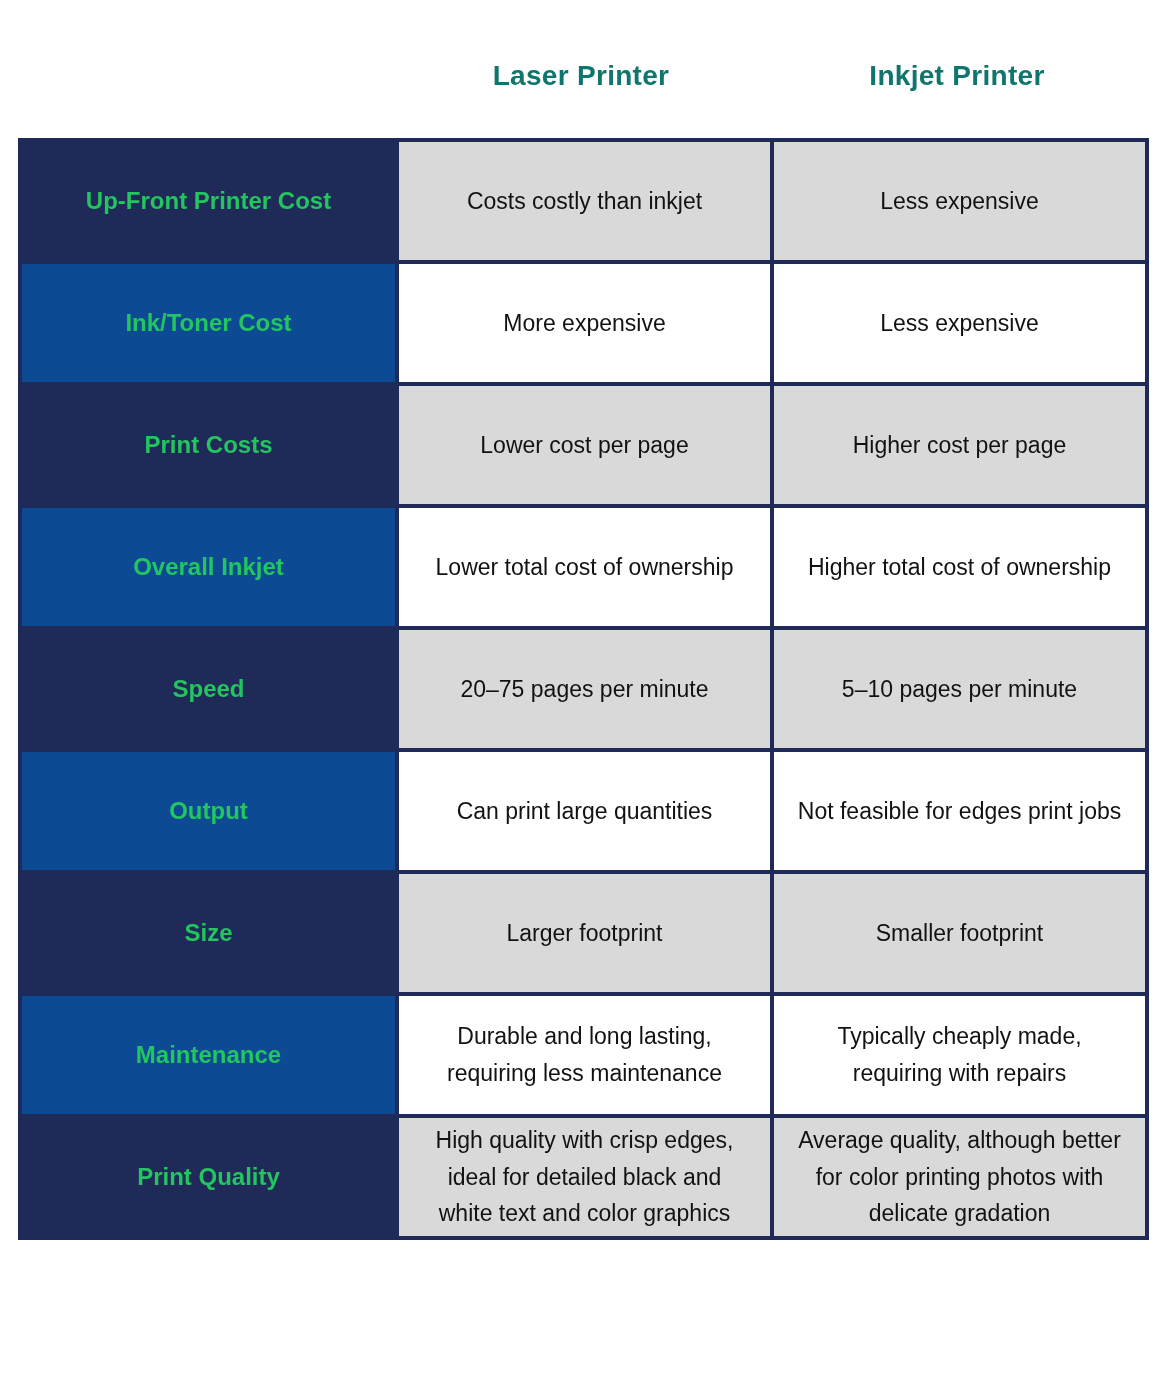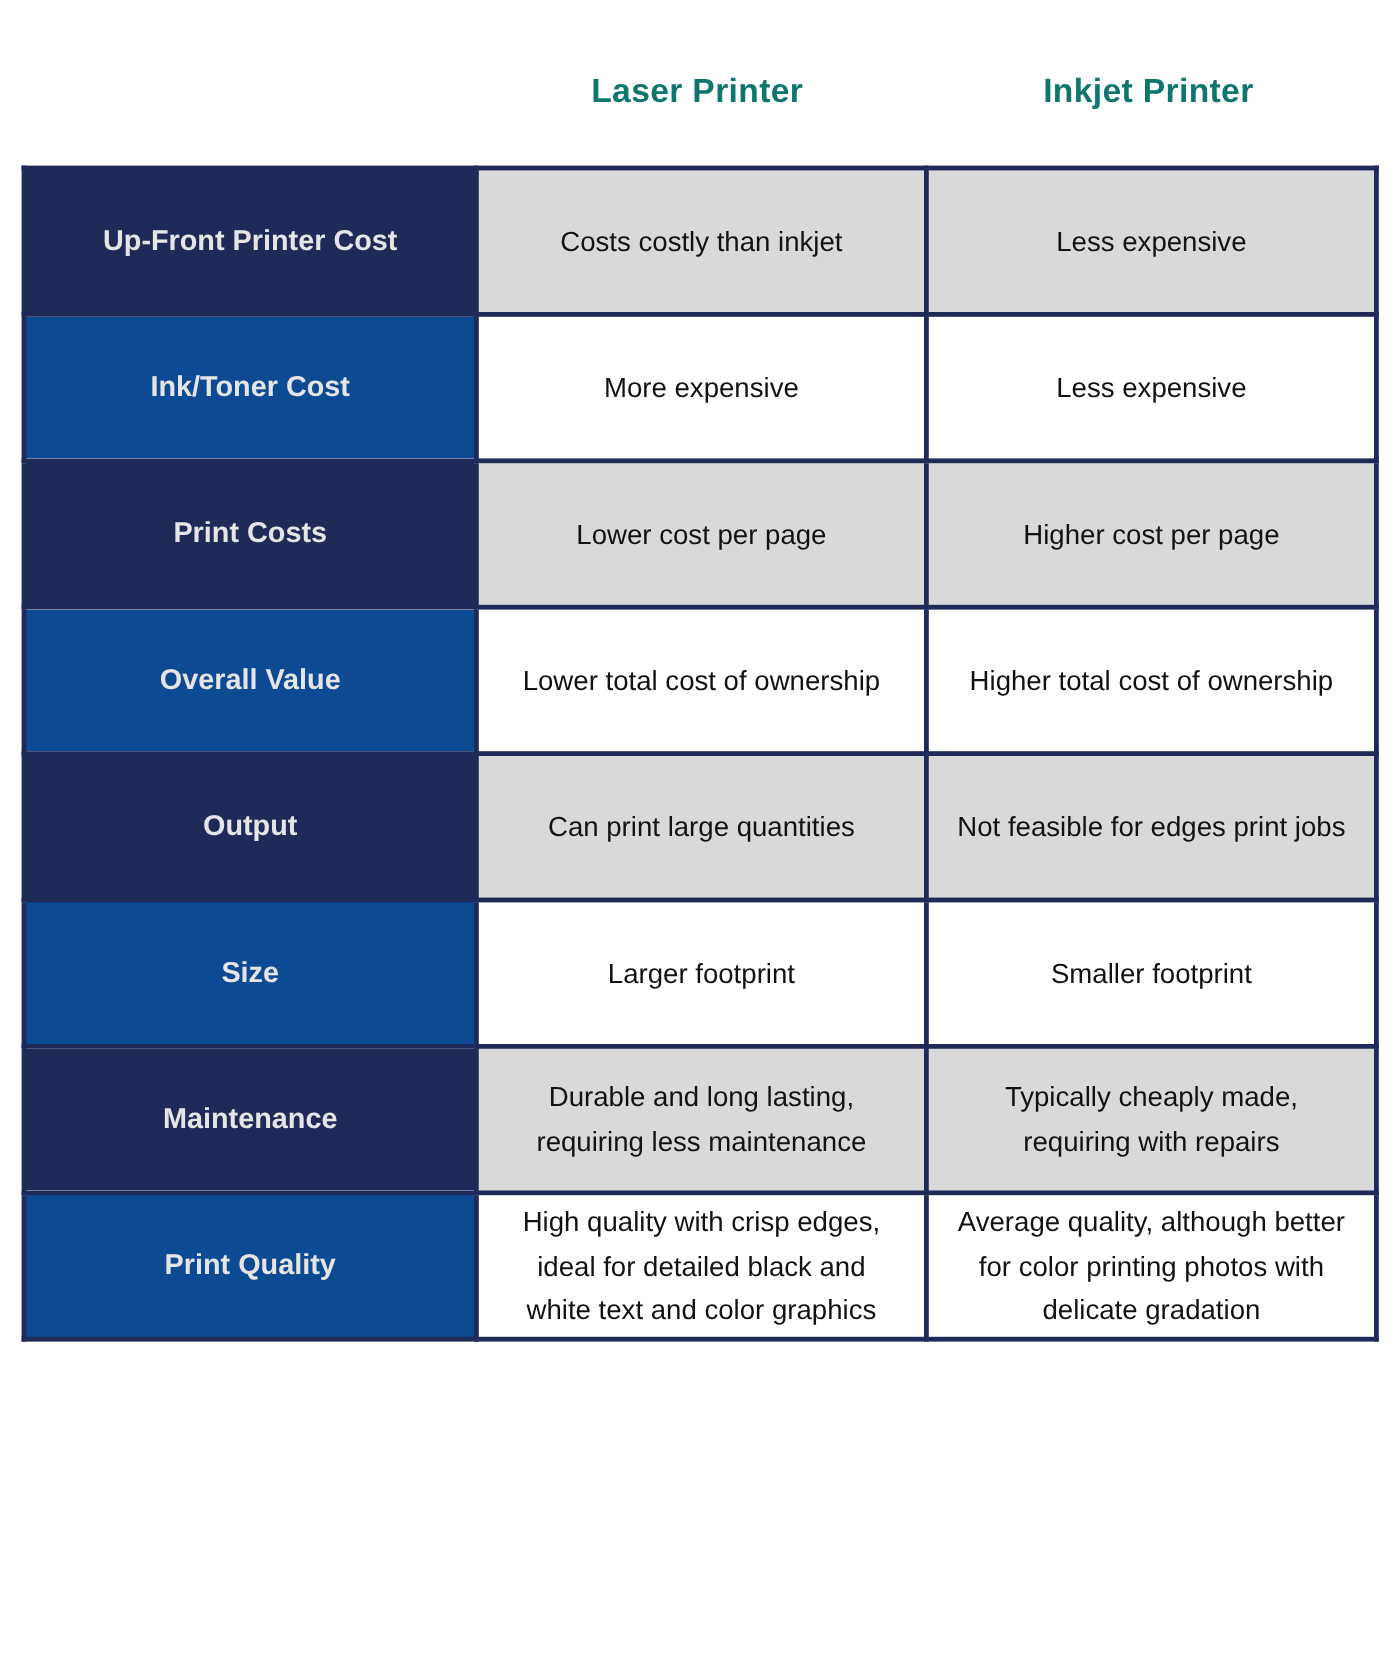--- a/index.html
+++ b/index.html
@@ -32,21 +32,21 @@
   table.cmp col.c-label { width: 377px; }
   table.cmp col.c-data  { width: 375px; }
   td {
     border: 4px solid var(--border, #1F2A58);
     height: 118px;
     text-align: center;
     vertical-align: middle;
     overflow: hidden;
   }
   td.row-label {
-    color: #e5e5e5;
+    color: #22c55e;
     font-weight: bold;
     font-size: 24px;
     padding: 0 20px;
   }
   tr:nth-child(odd)  td.row-label { background: var(--dark-navy, #1F2A58); }
   tr:nth-child(even) td.row-label { background: var(--medium-blue, #0D4A94); }
   tr:nth-child(odd)  td.data      { background: var(--light-gray, #D9D9D9); }
   tr:nth-child(even) td.data      { background: var(--white, #FFFFFF); }
   td.data {
     font-size: 23px;
@@ -79,23 +79,28 @@
       <td class="row-label">Ink/Toner Cost</td>
       <td class="data">More expensive</td>
       <td class="data">Less expensive</td>
     </tr>
     <tr>
       <td class="row-label">Print Costs</td>
       <td class="data">Lower cost per page</td>
       <td class="data">Higher cost per page</td>
     </tr>
     <tr>
-      <td class="row-label">Overall Value</td>
+      <td class="row-label">Overall Inkjet</td>
       <td class="data">Lower total cost of ownership</td>
       <td class="data">Higher total cost of ownership</td>
+    </tr>
+    <tr>
+      <td class="row-label">Speed</td>
+      <td class="data">20–75 pages per minute</td>
+      <td class="data">5–10 pages per minute</td>
     </tr>
     <tr>
       <td class="row-label">Output</td>
       <td class="data">Can print large quantities</td>
       <td class="data">Not feasible for edges print jobs</td>
     </tr>
     <tr>
       <td class="row-label">Size</td>
       <td class="data">Larger footprint</td>
       <td class="data">Smaller footprint</td>

